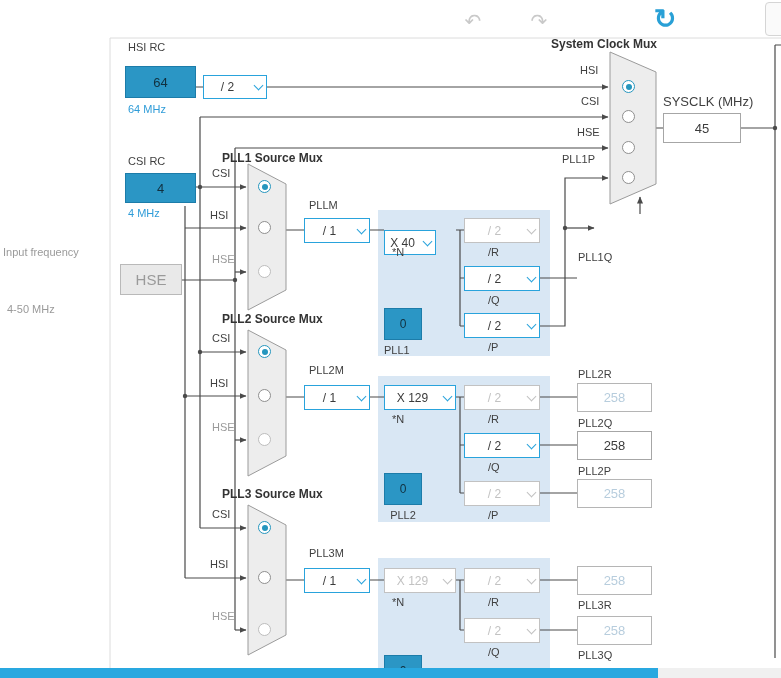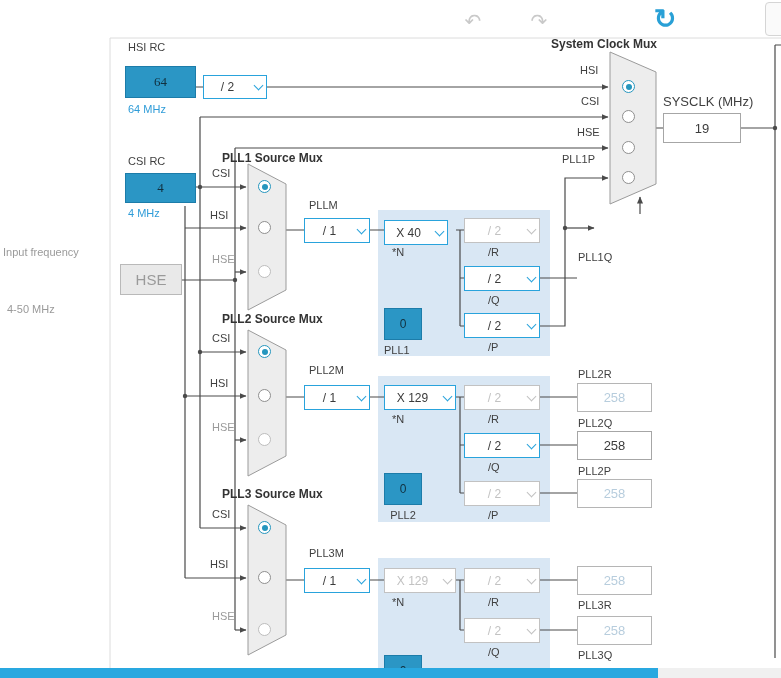--- a/index.html
+++ b/index.html
@@ -4,21 +4,21 @@
 <style>
   html,body{margin:0;padding:0;background:#fff;}
   #app{position:relative;width:781px;height:678px;overflow:hidden;background:#ffffff;
        font-family:"Liberation Sans",sans-serif;-webkit-font-smoothing:antialiased;}
   .abs{position:absolute;box-sizing:border-box;}
   .lbl{position:absolute;font-size:11px;color:#3f3f3f;white-space:nowrap;line-height:12px;}
   .lbl.gray{color:#9a9a9a;}
   .lbl.blue{color:#2f9cd8;}
   .title{position:absolute;font-size:12px;font-weight:bold;color:#333;white-space:nowrap;}
   .srcbox{position:absolute;box-sizing:border-box;background:#2b96c5;border:1px solid #1c7ca9;
-          color:#11303f;font-size:13px;display:flex;align-items:center;justify-content:center;font-family:Liberation Serif, serif;}
+          color:#11303f;font-size:13px;display:flex;align-items:center;justify-content:center;}
   .fracn{position:absolute;box-sizing:border-box;background:#2b96c5;border:1px solid #1c7ca9;
          color:#11303f;font-size:12px;display:flex;align-items:center;justify-content:center;}
   .graybox{position:absolute;box-sizing:border-box;background:#e9e9e9;border:1px solid #b9b9b9;
            color:#9a9a9a;font-size:15px;display:flex;align-items:center;justify-content:center;}
   .inputbox{position:absolute;box-sizing:border-box;background:#f3f3f3;border:1px solid #cfcfcf;
             color:#8b8b8b;font-size:13px;display:flex;align-items:center;justify-content:center;}
   .outbox{position:absolute;box-sizing:border-box;background:#fff;border:1px solid #a6a6a6;
           color:#3c3c3c;font-size:13px;display:flex;align-items:center;justify-content:center;}
   .outbox.disabled{color:#b7cddd;border-color:#b5b5b5;}
   .dd{position:absolute;box-sizing:border-box;background:#fff;border:1.5px solid #29a3dc;
@@ -128,37 +128,37 @@
   <div class="title" style="left:551px;top:37px">System Clock Mux</div>
   <div class="lbl" style="left:580px;top:64px">HSI</div>
   <div class="lbl" style="left:581px;top:95px">CSI</div>
   <div class="lbl" style="left:577px;top:126px">HSE</div>
   <div class="lbl" style="left:562px;top:153px">PLL1P</div>
   <div class="radio sel" style="left:622px;top:80px"></div>
   <div class="radio" style="left:622px;top:110px"></div>
   <div class="radio" style="left:622px;top:141px"></div>
   <div class="radio" style="left:622px;top:171px"></div>
   <div class="lbl" style="left:663px;top:96px;font-size:13px">SYSCLK (MHz)</div>
-  <div class="outbox" style="left:663px;top:113px;width:78px;height:30px">19</div>
+  <div class="outbox" style="left:663px;top:113px;width:78px;height:30px">45</div>
 
   <div class="title" style="left:222px;top:151px">PLL1 Source Mux</div>
   <div class="lbl" style="left:212px;top:167px">CSI</div>
   <div class="lbl" style="left:210px;top:209px">HSI</div>
   <div class="lbl gray" style="left:212px;top:253px">HSE</div>
   <div class="radio sel" style="left:258px;top:180px"></div>
   <div class="radio" style="left:258px;top:221px"></div>
   <div class="radio dis" style="left:258px;top:265px"></div>
   <div class="lbl" style="left:309px;top:199px">PLLM</div>
   <div class="dd" style="left:304px;top:218px;width:66px;height:25px">
     <span class="v">/ 1</span>
     <span class="chevbox">
         <i class="chev"></i>
       </span>
   </div>
-  <div class="dd" style="left:384px;top:220px;width:64px;height:25px">
+  <div class="dd" style="left:384px;top:230px;width:52px;height:25px">
     <span class="v">X 40</span>
     <span class="chevbox">
         <i class="chev"></i>
       </span>
   </div>
   <div class="lbl" style="left:392px;top:246px">*N</div>
   <div class="dd disabled" style="left:464px;top:218px;width:76px;height:25px">
     <span class="v">/ 2</span>
     <span class="chevbox">
         <i class="chev"></i>

